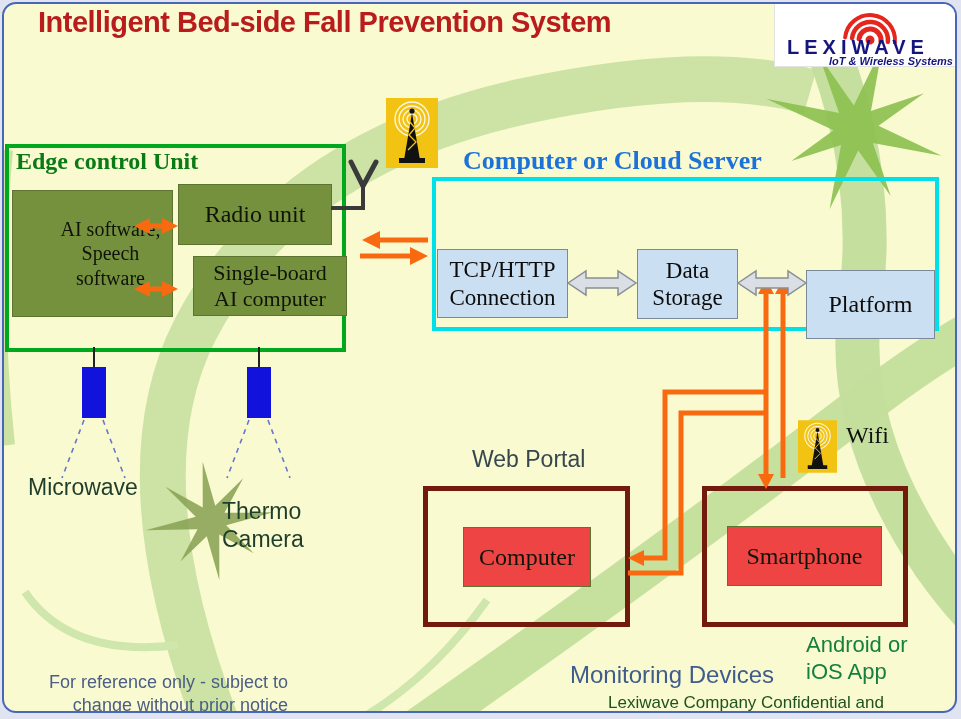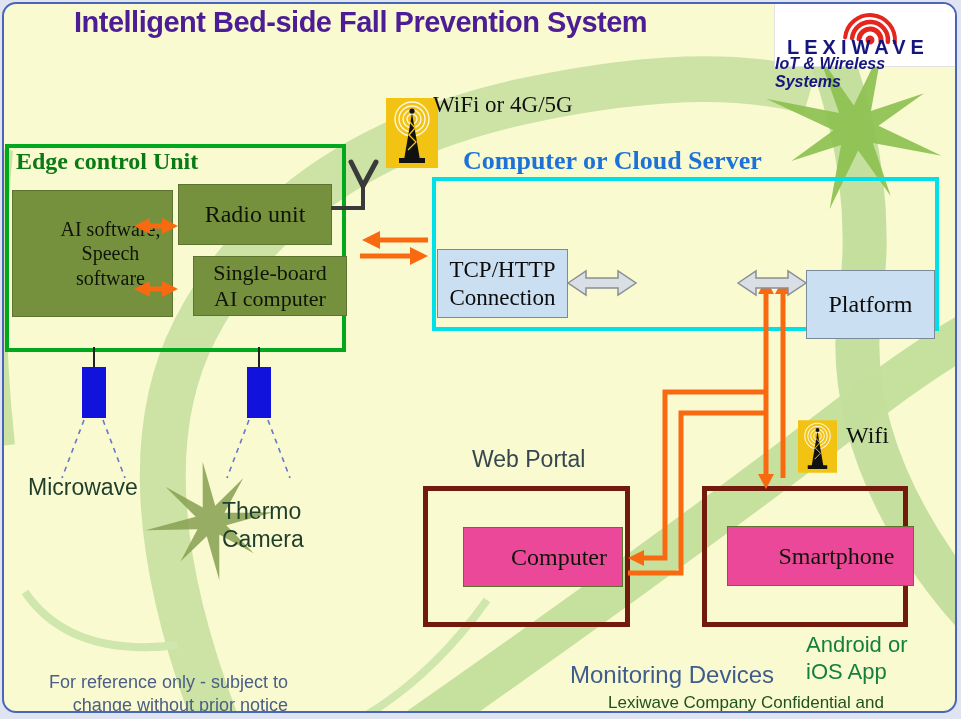--- a/index.html
+++ b/index.html
@@ -7,32 +7,32 @@
   #slide{position:absolute;left:2px;top:2px;width:951px;height:707px;background:#FAFAD0;
          border:2px solid #4a66b8;border-radius:14px;overflow:hidden;}
   #canvas{position:absolute;left:-4px;top:-4px;width:961px;height:719px;}
   .abs{position:absolute;}
   .serif{font-family:"Liberation Serif","DejaVu Serif",serif;}
   .sans{font-family:"Liberation Sans","DejaVu Sans",sans-serif;}
   svg.layer{position:absolute;left:0;top:0;pointer-events:none;}
   #deco{z-index:1;}
   #wires{z-index:3;}
 
-  .title{left:38px;top:6px;font-size:29px;font-weight:bold;color:#4c1d95;letter-spacing:-.5px;z-index:4;margin-left:36px;}
+  .title{left:38px;top:6px;font-size:29px;font-weight:bold;color:#b91c1c;letter-spacing:-.5px;z-index:4;}
 
   
   .logo{left:775px;top:0px;width:183px;height:66px;background:#ffffff;z-index:5;box-shadow:0 0 0 1px #e3e3e3;}
   .logo-brand{position:absolute;left:12px;top:36px;font-size:20px;font-weight:bold;color:#15157E;letter-spacing:5px;}
-  .logo-tag{position:absolute;right:5px;top:55px;font-size:16px;font-weight:bold;font-style:italic;color:#15157E;}
+  .logo-tag{position:absolute;right:5px;top:55px;font-size:11px;font-weight:bold;font-style:italic;color:#15157E;}
 
   
   .edge-box{left:5px;top:144px;width:333px;height:200px;border:4px solid #00A81E;z-index:2;}
   .edge-title{left:16px;top:148px;font-size:24px;font-weight:bold;color:#0A7A14;z-index:4;}
   .olive{background:#75913E;border:1px solid #5c7430;color:#101408;display:flex;align-items:center;justify-content:center;text-align:center;z-index:2;}
-  .olive-light{background:#ec4899;padding-left:32px;}
+  .olive-light{background:#ef4444;}
   .ai-box{left:12px;top:190px;width:123px;height:125px;font-size:20px;line-height:1.22;padding-left:36px;}
   .radio-box{left:178px;top:184px;width:152px;height:59px;font-size:24px;}
   .sbc-box{left:178px;top:256px;width:152px;height:58px;font-size:22px;line-height:1.18;margin-left:15px;}
 
   
   .server-title{left:463px;top:146px;font-size:26px;font-weight:bold;color:#1C72D8;z-index:4;}
   .server-box{left:432px;top:177px;width:499px;height:146px;border:4px solid #00E0E8;z-index:2;}
   .bluebox{background:#CBDFF2;border:1.5px solid #7a8a99;color:#0c0c0c;display:flex;align-items:center;justify-content:center;text-align:center;z-index:2;line-height:1.18;}
   .tcp-box{left:437px;top:249px;width:129px;height:67px;font-size:23px;}
   .storage-box{left:637px;top:249px;width:99px;height:68px;font-size:23px;}
@@ -114,23 +114,28 @@
    </div>
 
    <div class="abs server-title serif">Computer or Cloud  Server</div>
    <div class="abs server-box"></div>
    <div class="abs bluebox tcp-box serif">
      <div>
             <span style="display:block">TCP/HTTP</span>
           <span style="display:block">Connection</span>
           </div>
    </div>
+   <div class="abs bluebox storage-box serif">
+     <div>
+            <span style="display:block">Data</span>
+          <span style="display:block">Storage</span>
+          </div>
+   </div>
    <div class="abs bluebox platform-box serif">Platform</div>
 
-   <div class="abs wifi-top-lbl serif">WiFi or 4G/5G</div>
    <div class="abs wifi-bot-lbl serif">Wifi</div>
 
    <div class="abs radar-lbl sans">
      <span style="display:block">Microwave</span>
    </div>
    <div class="abs thermo-lbl sans">
      <span style="display:block">Thermo</span>
      <span style="display:block">Camera</span>
    </div>
 

